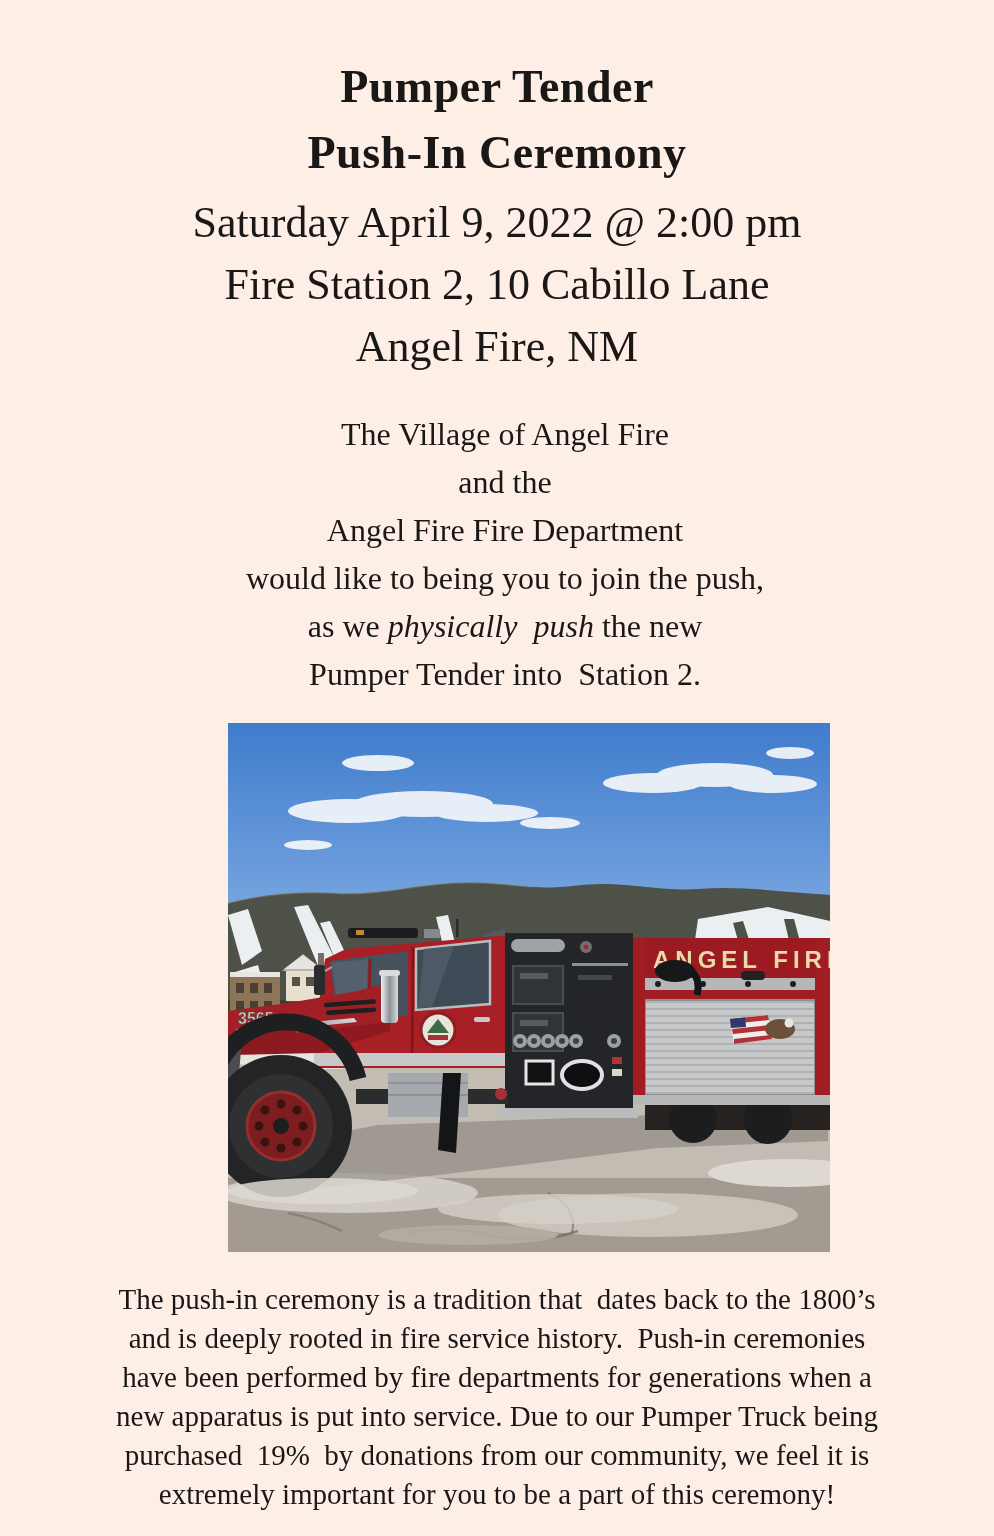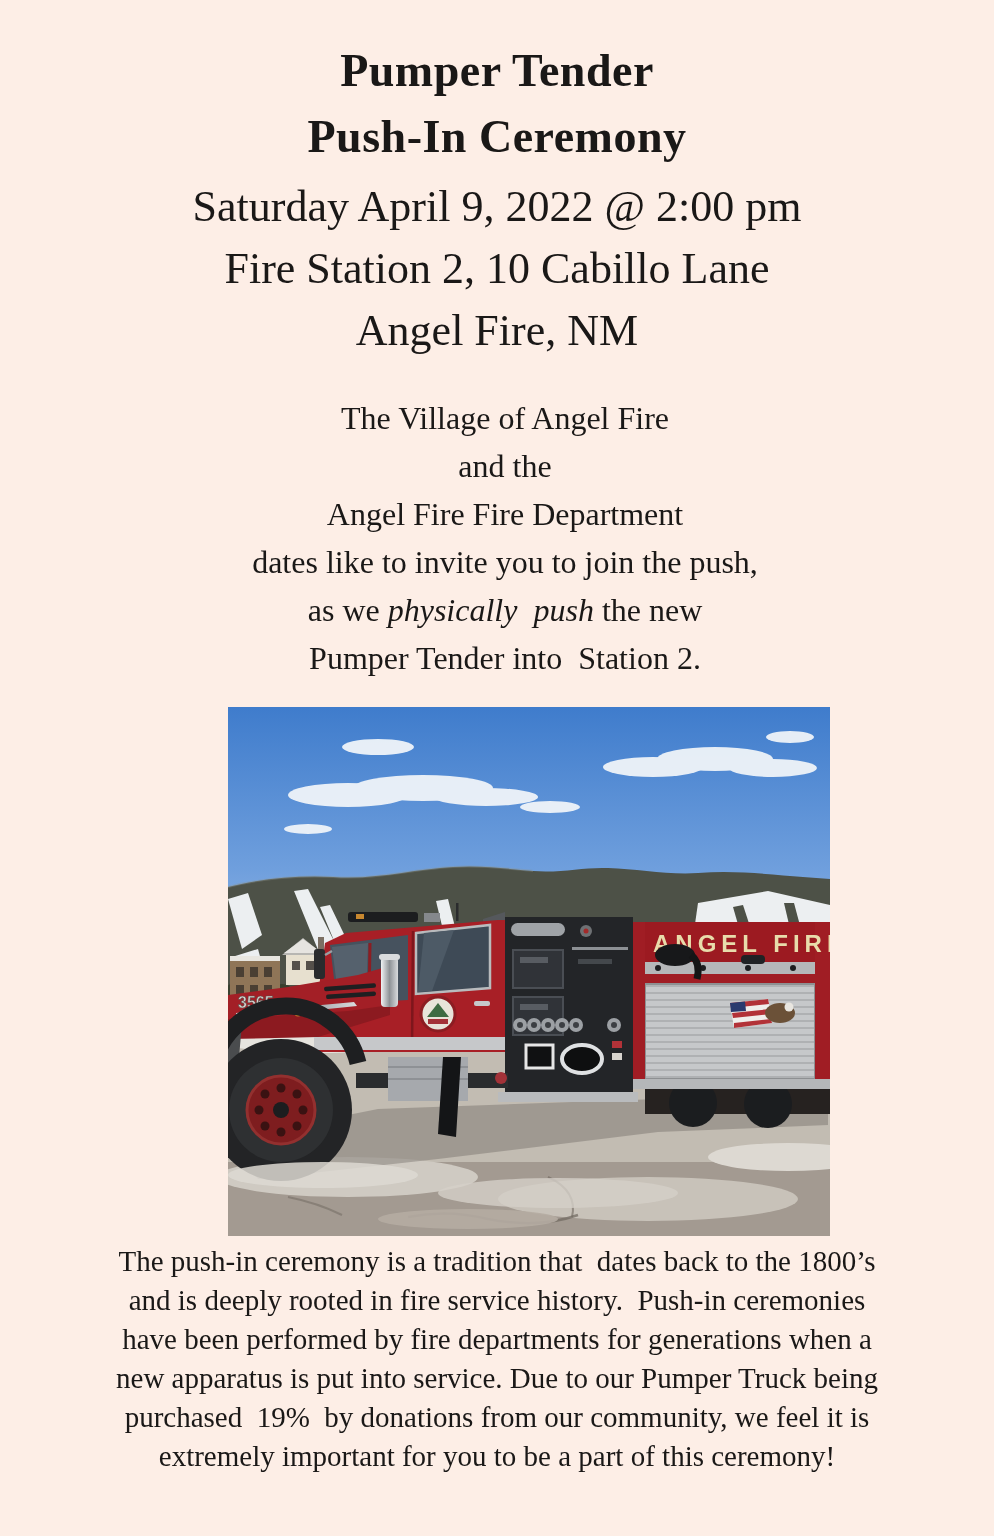--- a/index.html
+++ b/index.html
@@ -7,21 +7,21 @@
     width: 994px;
     height: 1536px;
     background: #fdeee6;
     overflow: hidden;
     font-family: "Liberation Serif", serif;
     color: #1a1817;
   }
   .page {
     width: 994px;
     height: 1536px;
-    padding-top: 38px;
+    padding-top: 54px;
     box-sizing: border-box;
   }
   .center { text-align: center; }
   .pre { white-space: pre-wrap; }
 
   .title-line {
     font-size: 46px;
     font-weight: bold;
     line-height: 66px;
     letter-spacing: 0.5px;
@@ -41,21 +41,21 @@
   .photo-frame {
     position: relative;
     width: 602px;
     height: 529px;
     margin: 25px 0 0 228px;
     background: #87a8cf;
   }
   .photo-frame svg { display: block; }
 
   .footer-block {
-    margin-top: 6px;
+    margin-top: 28px;
     padding: 0 16px;
   }
   .footer-line {
     font-size: 29px;
     line-height: 39px;
   }
 </style>
 </head>
 <body>
 
@@ -69,21 +69,21 @@
   <div class="center subtitle-block">
     <div class="subtitle-line pre">Saturday April 9, 2022 @ 2:00 pm</div>
     <div class="subtitle-line pre">Fire Station 2, 10 Cabillo Lane</div>
     <div class="subtitle-line pre">Angel Fire, NM</div>
   </div>
 
   <div class="center invite-block">
     <div class="invite-line pre">The Village of Angel Fire</div>
     <div class="invite-line pre">and the</div>
     <div class="invite-line pre">Angel Fire Fire Department</div>
-    <div class="invite-line pre">dates like to invite you to join the push,</div>
+    <div class="invite-line pre">would like to being you to join the push,</div>
     <div class="invite-line pre"><span>as we </span><em>physically  push</em><span> the new</span></div>
     <div class="invite-line pre">Pumper Tender into  Station 2.</div>
   </div>
 
   <div class="photo-frame">
     <svg width="602" height="529" viewBox="0 0 602 529" xmlns="http://www.w3.org/2000/svg">
       <defs>
         <linearGradient id="skyGrad" x1="0" y1="0" x2="0" y2="1">
           <stop offset="0" stop-color="#3f7ccc"></stop>
           <stop offset="0.45" stop-color="#6f9fdd"></stop>

